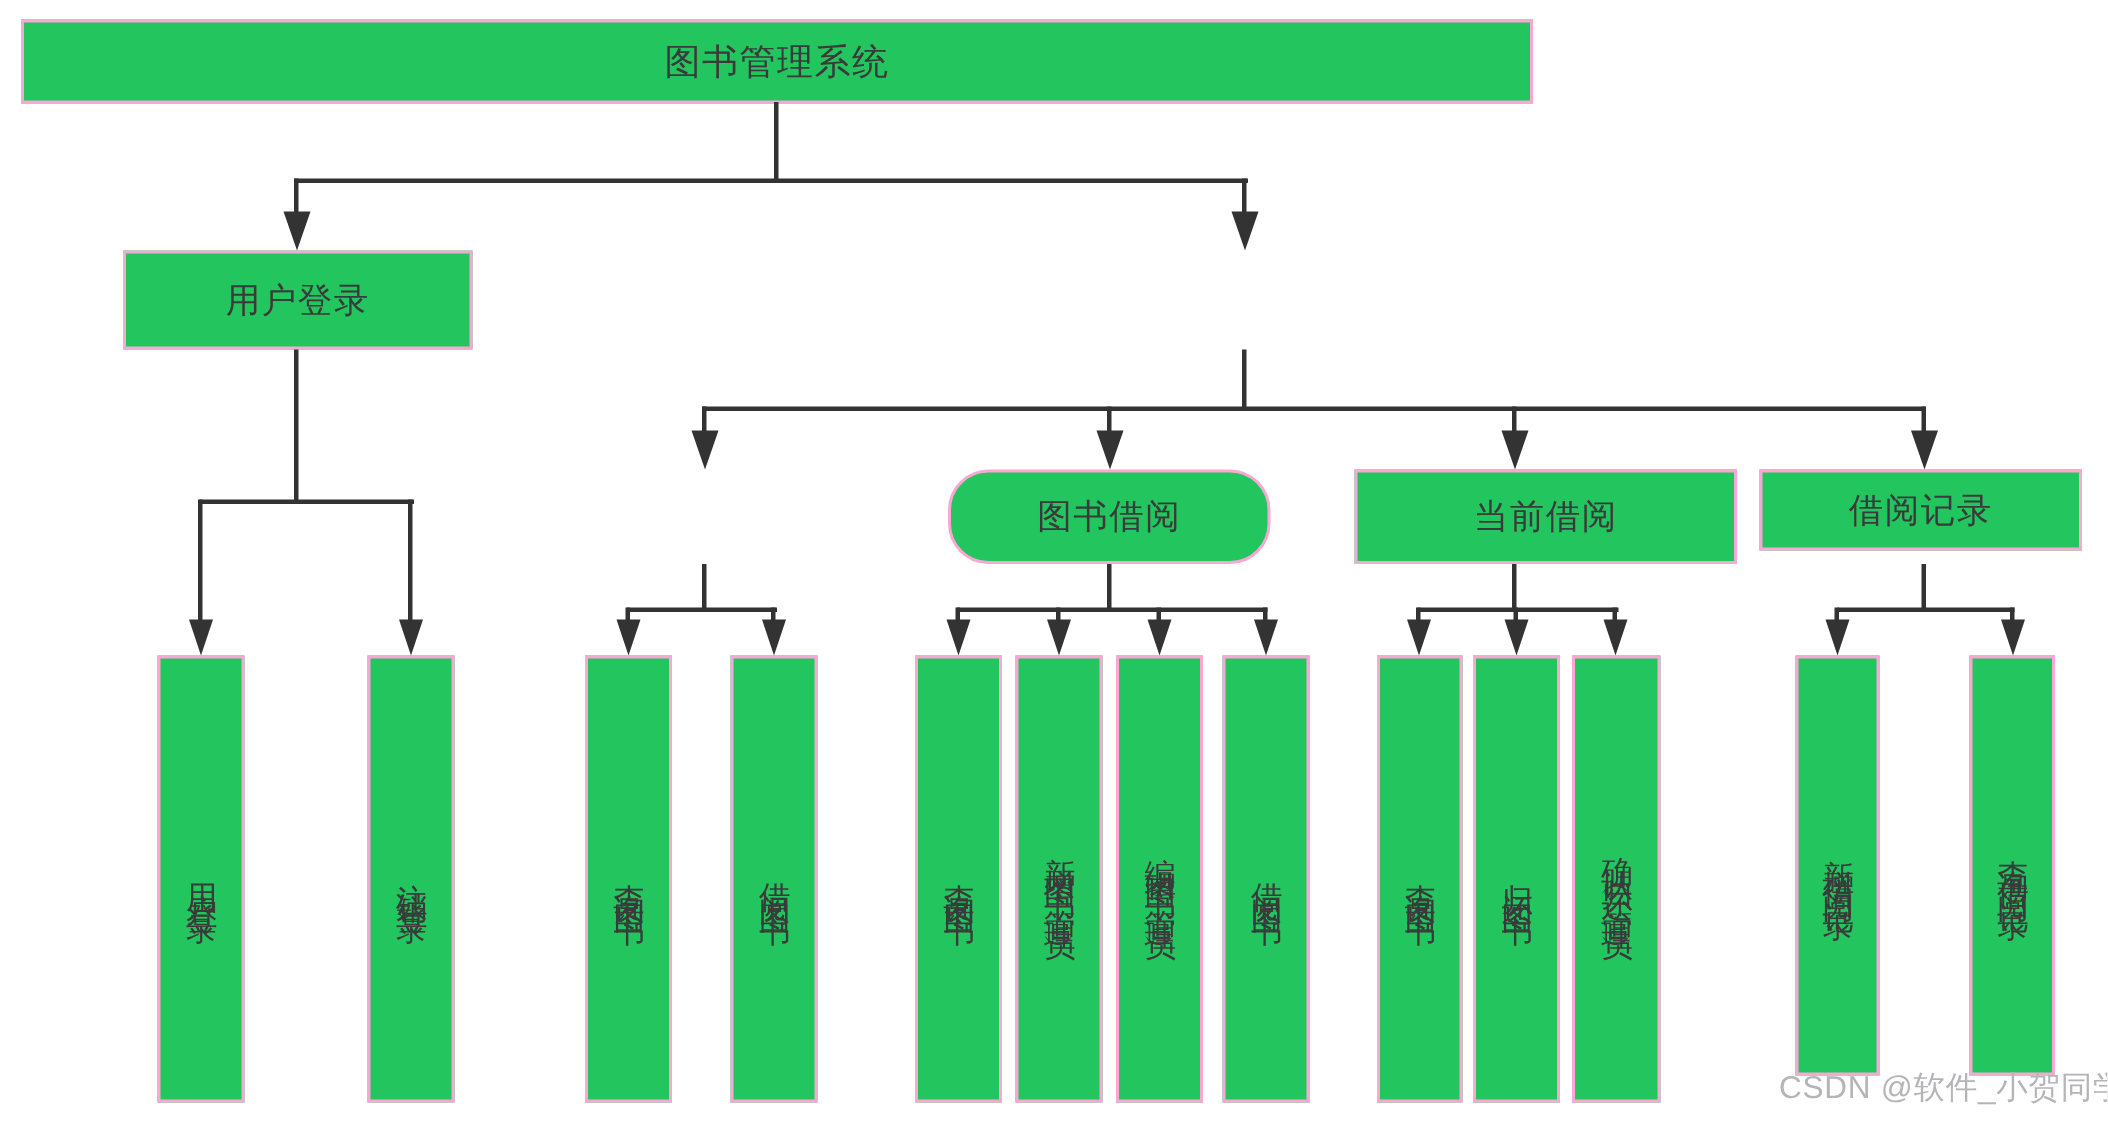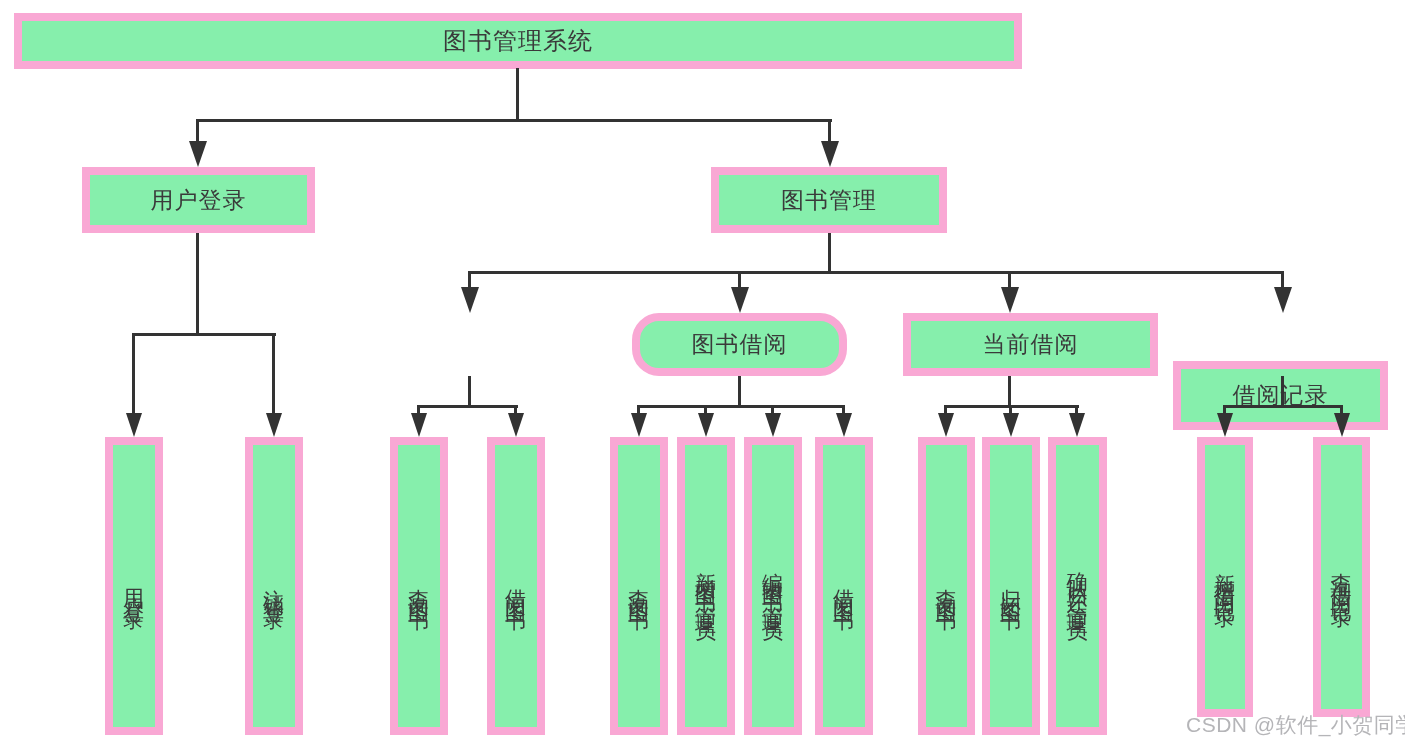--- a/index.html
+++ b/index.html
@@ -2,22 +2,22 @@
 <html><head>
 <meta charset="utf-8">
 <style>
   html, body { margin:0; padding:0; background:#ffffff; }
   .stage {
     position:relative; width:1405px; height:747px; background:#ffffff;
     font-family:"Liberation Sans", sans-serif; color:#333;
     overflow:hidden;
   }
   .box {
-    position:absolute; box-sizing:border-box; background:#86efac;
-    border:8px solid #f9a8d4; display:flex; align-items:center; justify-content:center;
+    position:absolute; box-sizing:border-box; background:#22c55e;
+    border:2px solid #f9a8d4; display:flex; align-items:center; justify-content:center;
   }
   .hlabel { font-size:23px; letter-spacing:1px; color:#3a3a3a; white-space:nowrap; }
   .root-label { font-size:24px; }
   .vlabel {
     writing-mode:vertical-rl; text-orientation:mixed;
     font-size:21px; line-height:1; letter-spacing:7px; color:#3a3a3a;
   }
   .line  { position:absolute; background:#333333; }
   .tri {
     position:absolute; width:0; height:0;
@@ -45,23 +45,20 @@
   <div class="line" style="left:516px; top:68px; width:3px; height:53px;"></div>
   <div class="line" style="left:196px; top:119px; width:636px; height:3px;"></div>
   <div class="line" style="left:196px; top:119px; width:3px; height:24px;"></div>
   <div class="tri big" style="left:189px; top:141px;"></div>
   <div class="line" style="left:828px; top:119px; width:3px; height:24px;"></div>
   <div class="tri big" style="left:821px; top:141px;"></div>
 
   <div class="box" style="left:82px; top:167px; width:233px; height:66px;">
     <span class="hlabel">用户登录</span>
   </div>
-  <div class="box" style="left:711px; top:167px; width:236px; height:66px;">
-    <span class="hlabel">图书管理</span>
-  </div>
 
   <div class="line" style="left:196px; top:233px; width:3px; height:103px;"></div>
   <div class="line" style="left:133px; top:333px; width:143px; height:3px;"></div>
   <div class="line" style="left:132px; top:333px; width:3px; height:82px;"></div>
   <div class="tri" style="left:126px; top:413px;"></div>
   <div class="line" style="left:272px; top:333px; width:3px; height:82px;"></div>
   <div class="tri" style="left:266px; top:413px;"></div>
 
   <div class="line" style="left:828px; top:233px; width:3px; height:40px;"></div>
   <div class="line" style="left:468px; top:271px; width:816px; height:3px;"></div>
@@ -73,21 +70,21 @@
   <div class="tri big" style="left:1001px; top:287px;"></div>
   <div class="line" style="left:1281px; top:271px; width:3px; height:20px;"></div>
   <div class="tri big" style="left:1274px; top:287px;"></div>
 
   <div class="box" style="left:632px; top:313px; width:215px; height:63px;border-radius:27px;">
     <span class="hlabel">图书借阅</span>
   </div>
   <div class="box" style="left:903px; top:313px; width:255px; height:63px;">
     <span class="hlabel">当前借阅</span>
   </div>
-  <div class="box" style="left:1173px; top:313px; width:215px; height:69px;margin-top:48px;">
+  <div class="box" style="left:1173px; top:313px; width:215px; height:54px;">
     <span class="hlabel">借阅记录</span>
   </div>
 
   <div class="line" style="left:468px; top:376px; width:3px; height:32px;"></div>
   <div class="line" style="left:418px; top:405px; width:100px; height:3px;"></div>
   <div class="line" style="left:417px; top:405px; width:3px; height:10px;"></div>
   <div class="tri" style="left:411px; top:413px;"></div>
   <div class="line" style="left:514px; top:405px; width:3px; height:10px;"></div>
   <div class="tri" style="left:508px; top:413px;"></div>
 

